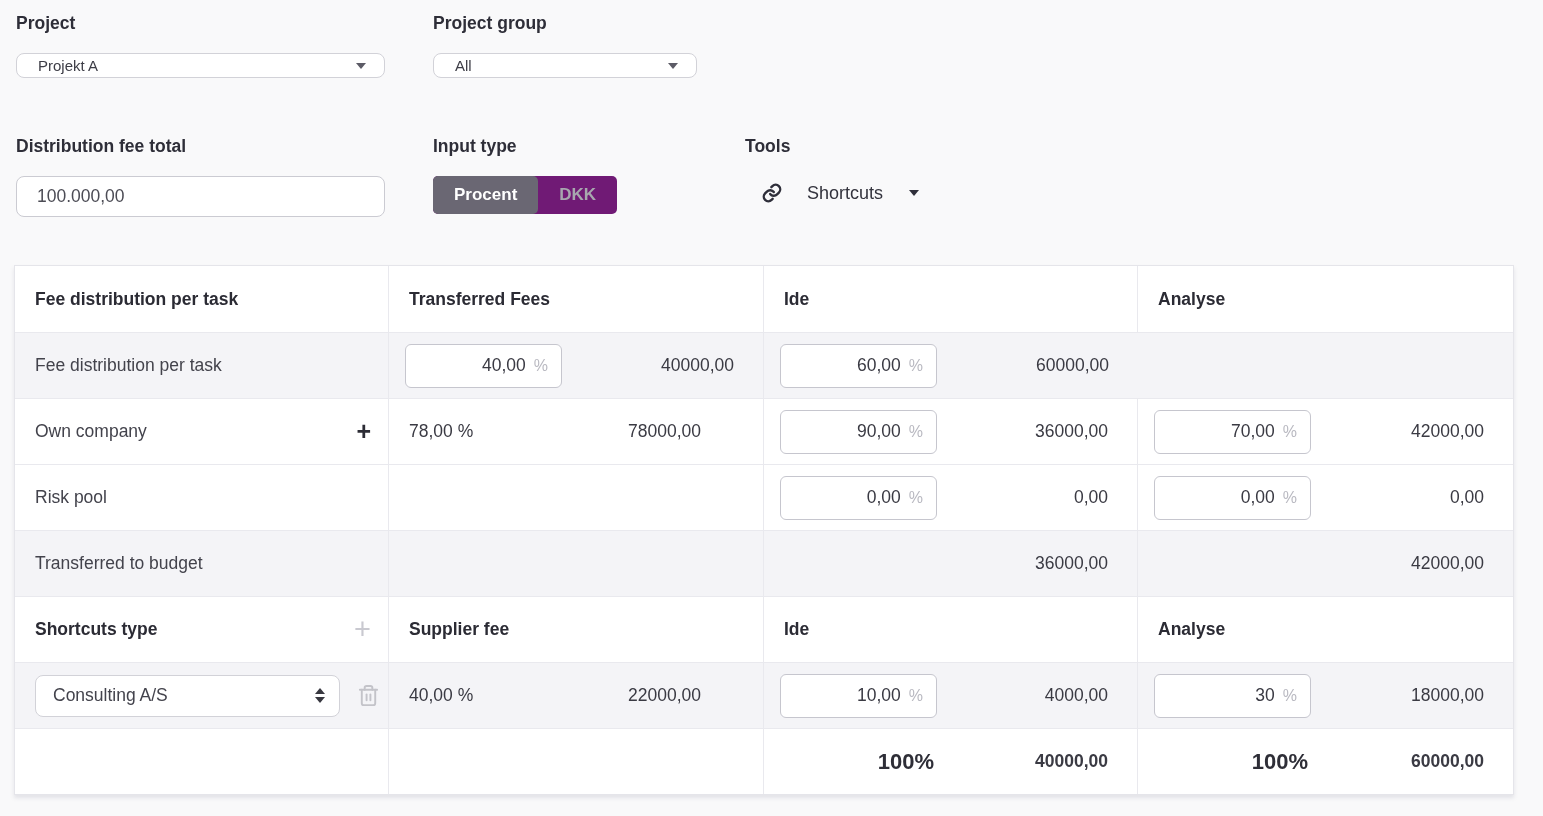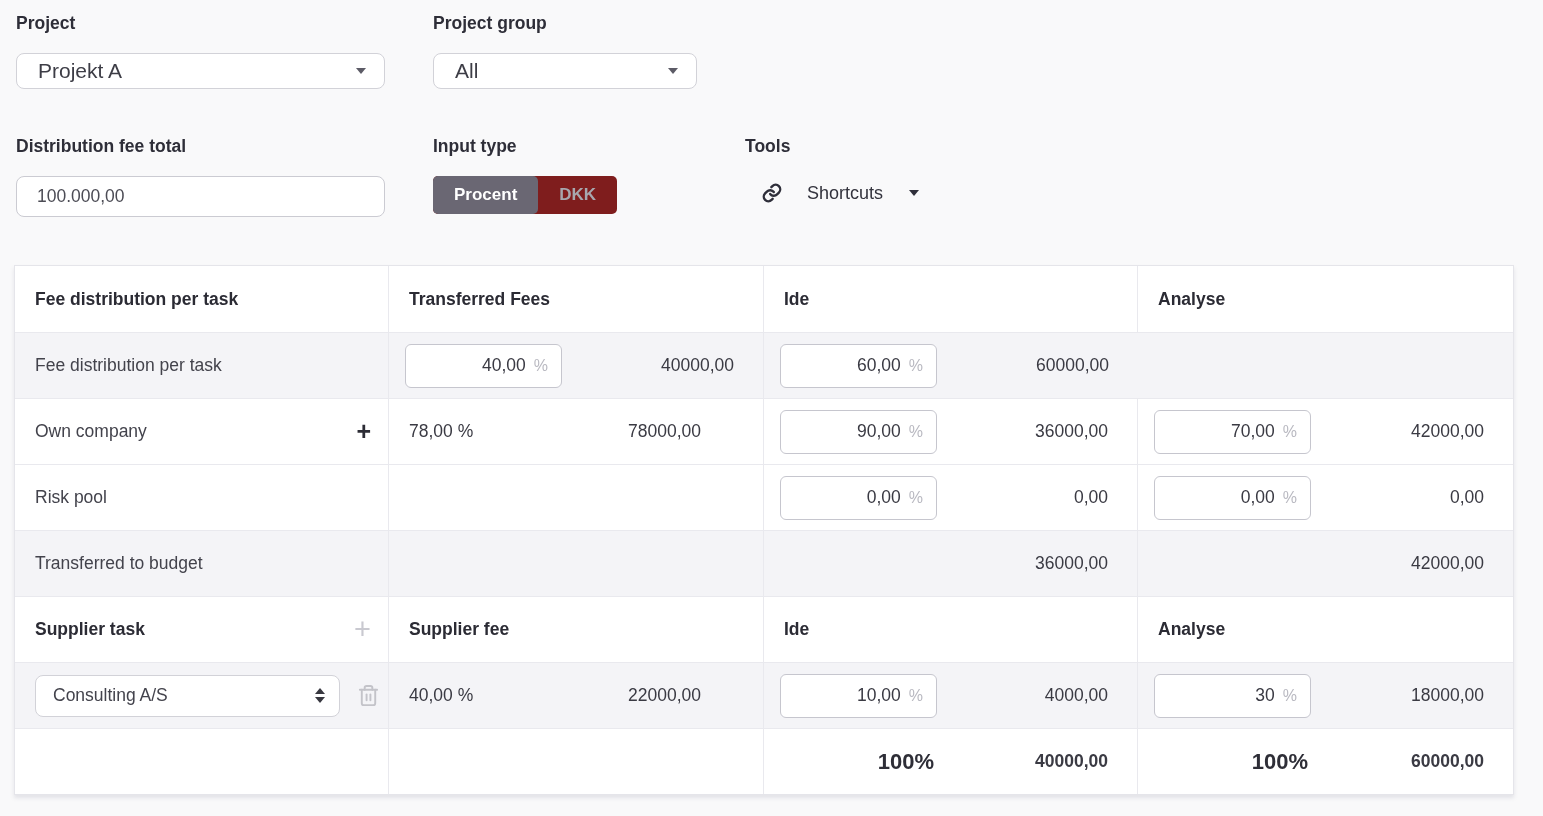--- a/index.html
+++ b/index.html
@@ -22,24 +22,24 @@
   }
   .ctrl-select {
     position:absolute;
     background:#fff;
     border:1px solid #d2d2d8;
     border-radius:8px;
     display:flex;
     align-items:center;
     justify-content:space-between;
     padding:0 18px 0 21px;
-    font-size:21px;
+    font-size:15px;
     color:#3d3d46;
     cursor:pointer;
-    height:36px;
+    height:25px;
   }
   .caret-down {
     width:0; height:0;
     border-left:5.5px solid transparent;
     border-right:5.5px solid transparent;
     border-top:6.5px solid #5c5b66;
   }
   .text-input {
     position:absolute;
     background:#fff;
@@ -50,21 +50,21 @@
     color:#4c4c55;
     font-family:inherit;
     outline:none;
     height:41px;
   }
   .toggle {
     position:absolute;
     left:433px; top:176px;
     height:38px;
     display:flex;
-    background:#7f1d1d;
+    background:#701a75;
     border-radius:5px;
   }
   .seg {
     display:flex; align-items:center;
     padding:0 21px;
     font-size:17px;
     font-weight:700;
     cursor:pointer;
     white-space:nowrap;
   }
@@ -303,21 +303,21 @@
       <div class="tcell">
         <span class="amt pr29">36000,00</span>
       </div>
       <div class="tcell">
         <span class="amt pr29">42000,00</span>
       </div>
     </div>
 
     <div class="trow">
       <div class="tcell">
-        <span class="hdr">Supplier task</span>
+        <span class="hdr">Shortcuts type</span>
         <span class="plus plus-light">+</span>
       </div>
       <div class="tcell hdr">Supplier fee</div>
       <div class="tcell hdr">Ide</div>
       <div class="tcell hdr">Analyse</div>
     </div>
 
     <div class="trow row-gray">
       <div class="tcell">
         <span class="supplier-select">

